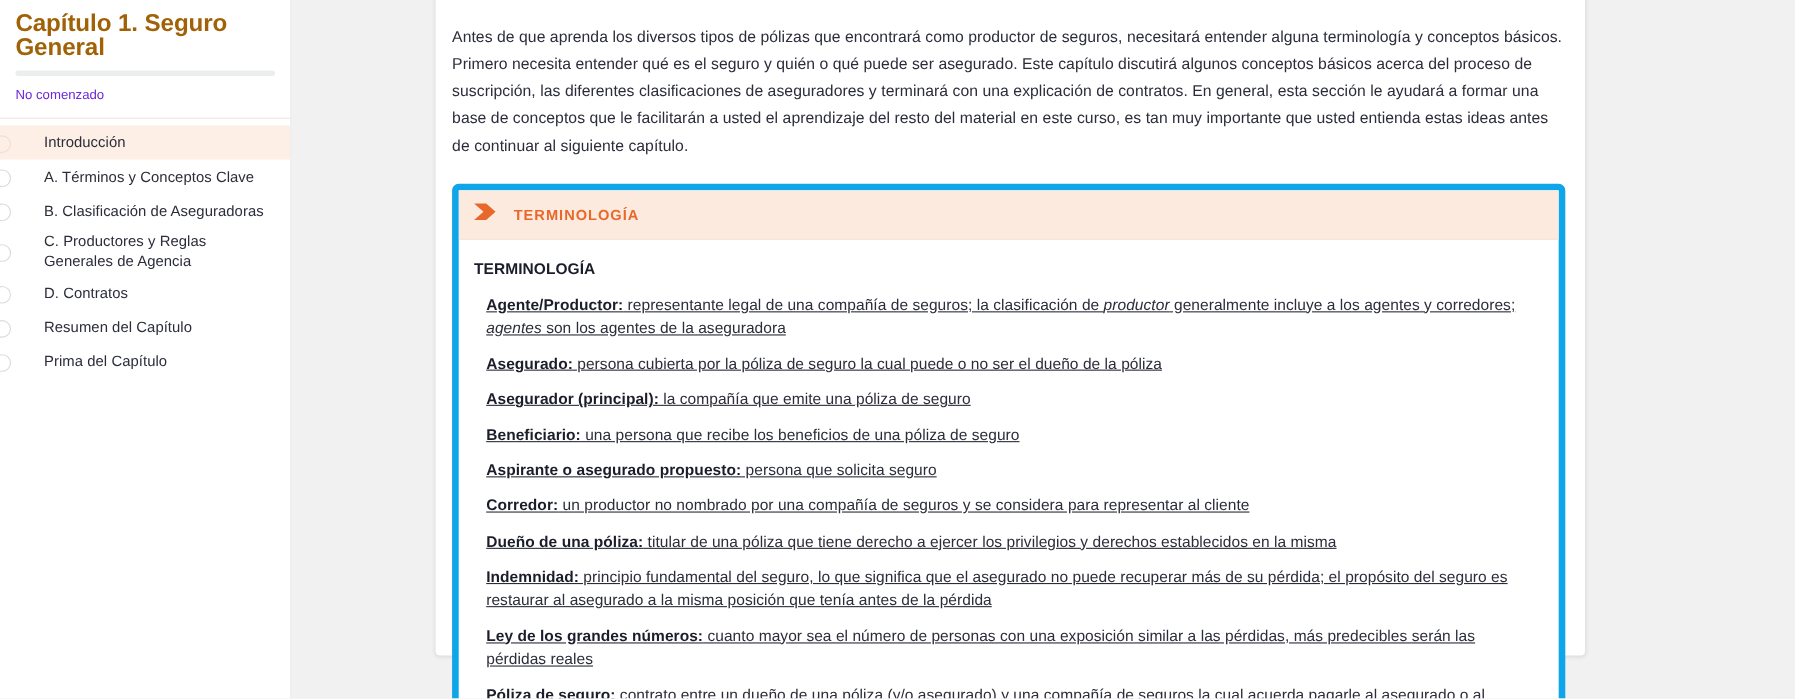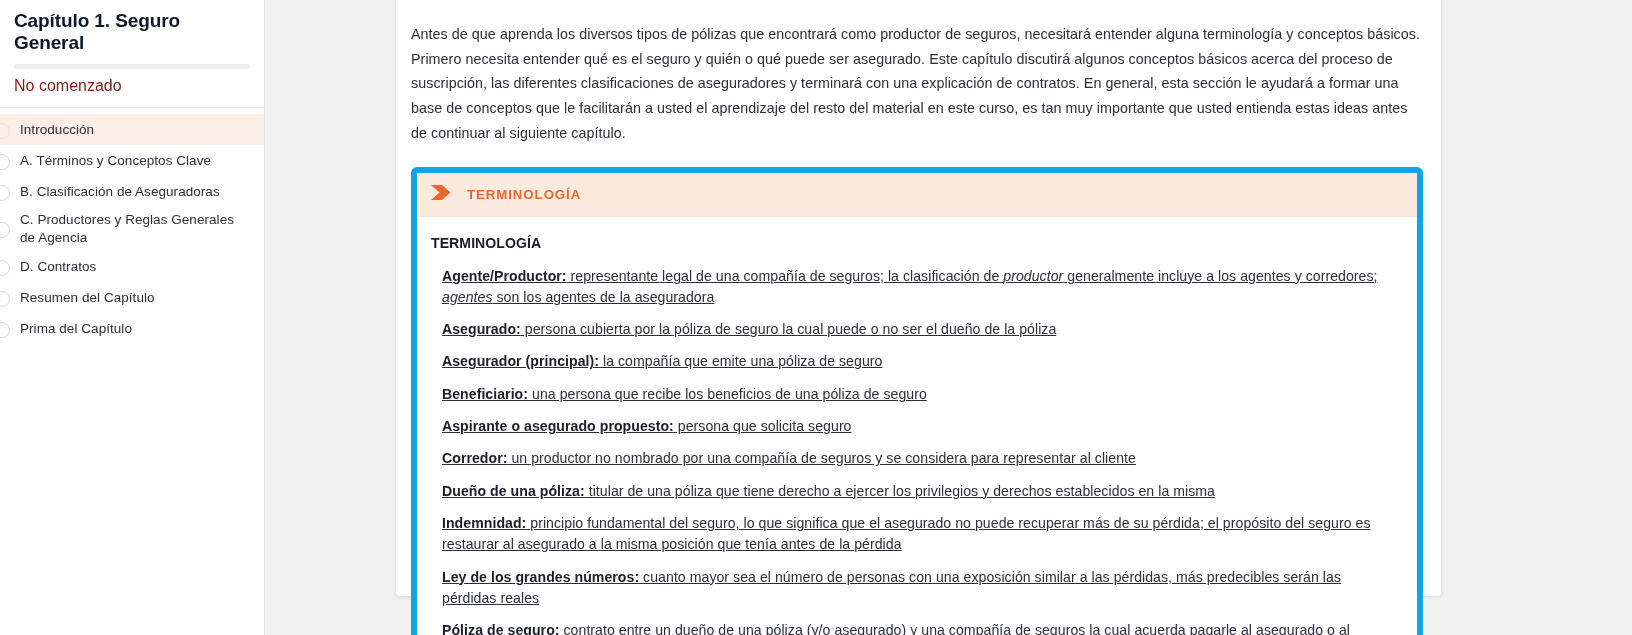--- a/index.html
+++ b/index.html
@@ -25,23 +25,23 @@
     position: relative;
     width: 265px;
     height: 635px;
     background: #ffffff;
     border-right: 1px solid #e3e3e3;
     flex: 0 0 265px;
     overflow: hidden;
   }
 
   .chapter-title {
-    font-size: 19px;
+    font-size: 22px;
     font-weight: bold;
-    color: #0f172a;
+    color: #a16207;
     letter-spacing: -0.1px;
     padding: 10px 16px 0 14px;
     line-height: 22px;
   }
 
   .progress-track {
     margin: 10px 14px 0 14px;
     height: 5px;
     background: #eceded;
     border-radius: 3px;
@@ -50,22 +50,22 @@
   .progress-fill {
     position: absolute;
     left: 0; top: 0; bottom: 0;
     width: 0%;
     background: #e8682c;
     border-radius: 3px;
   }
 
   .progress-label {
     padding: 9px 14px 0 14px;
-    font-size: 16px;
-    color: #7f1d1d;
+    font-size: 12px;
+    color: #6d28d9;
     line-height: 16px;
   }
 
   .sidebar-divider {
     margin-top: 13px;
     height: 1px;
     background: #e6e6e6;
     width: 100%;
   }
 
@@ -73,20 +73,21 @@
     padding-top: 6px;
   }
 
   .nav-item {
     display: flex;
     align-items: center;
     min-height: 31px;
     padding: 4px 10px 4px 0;
     cursor: pointer;
     position: relative;
+    gap: 20px;
   }
   .nav-item.active { background: #fdeee6; }
 
   .nav-bullet {
     position: relative;
     flex: 0 0 26px;
     height: 14px;
     margin-left: -6px;
   }
   .nav-bullet::before {

